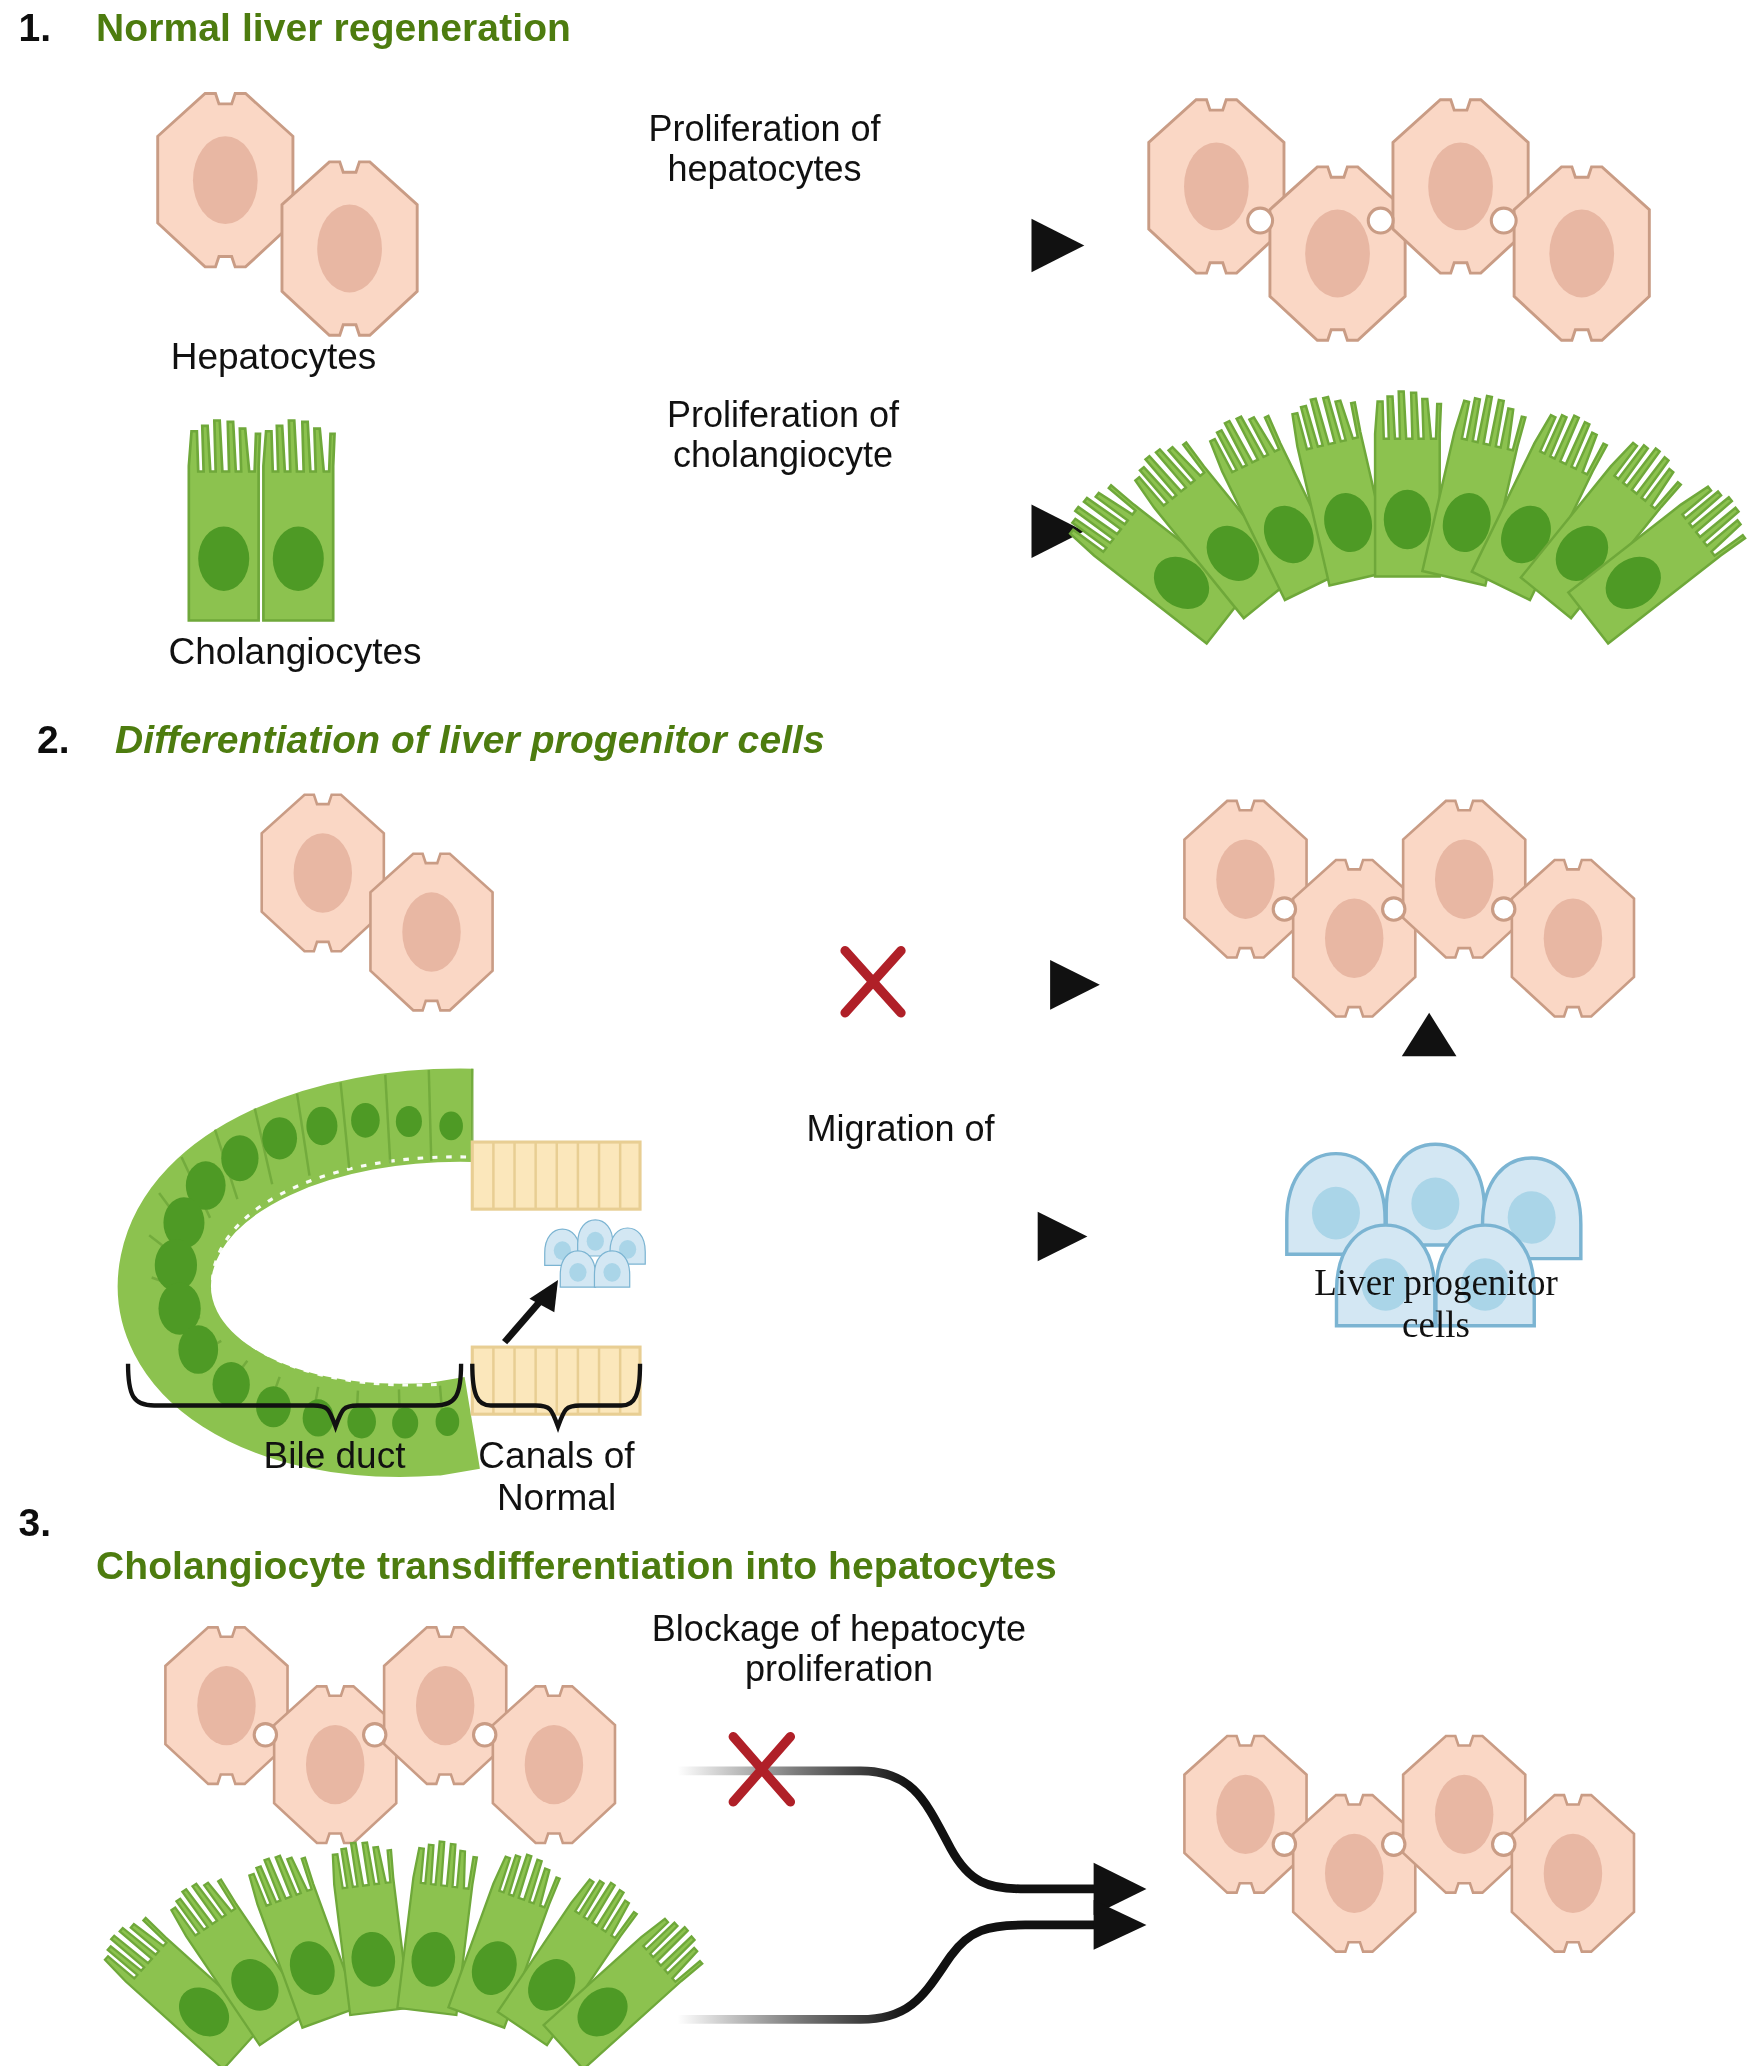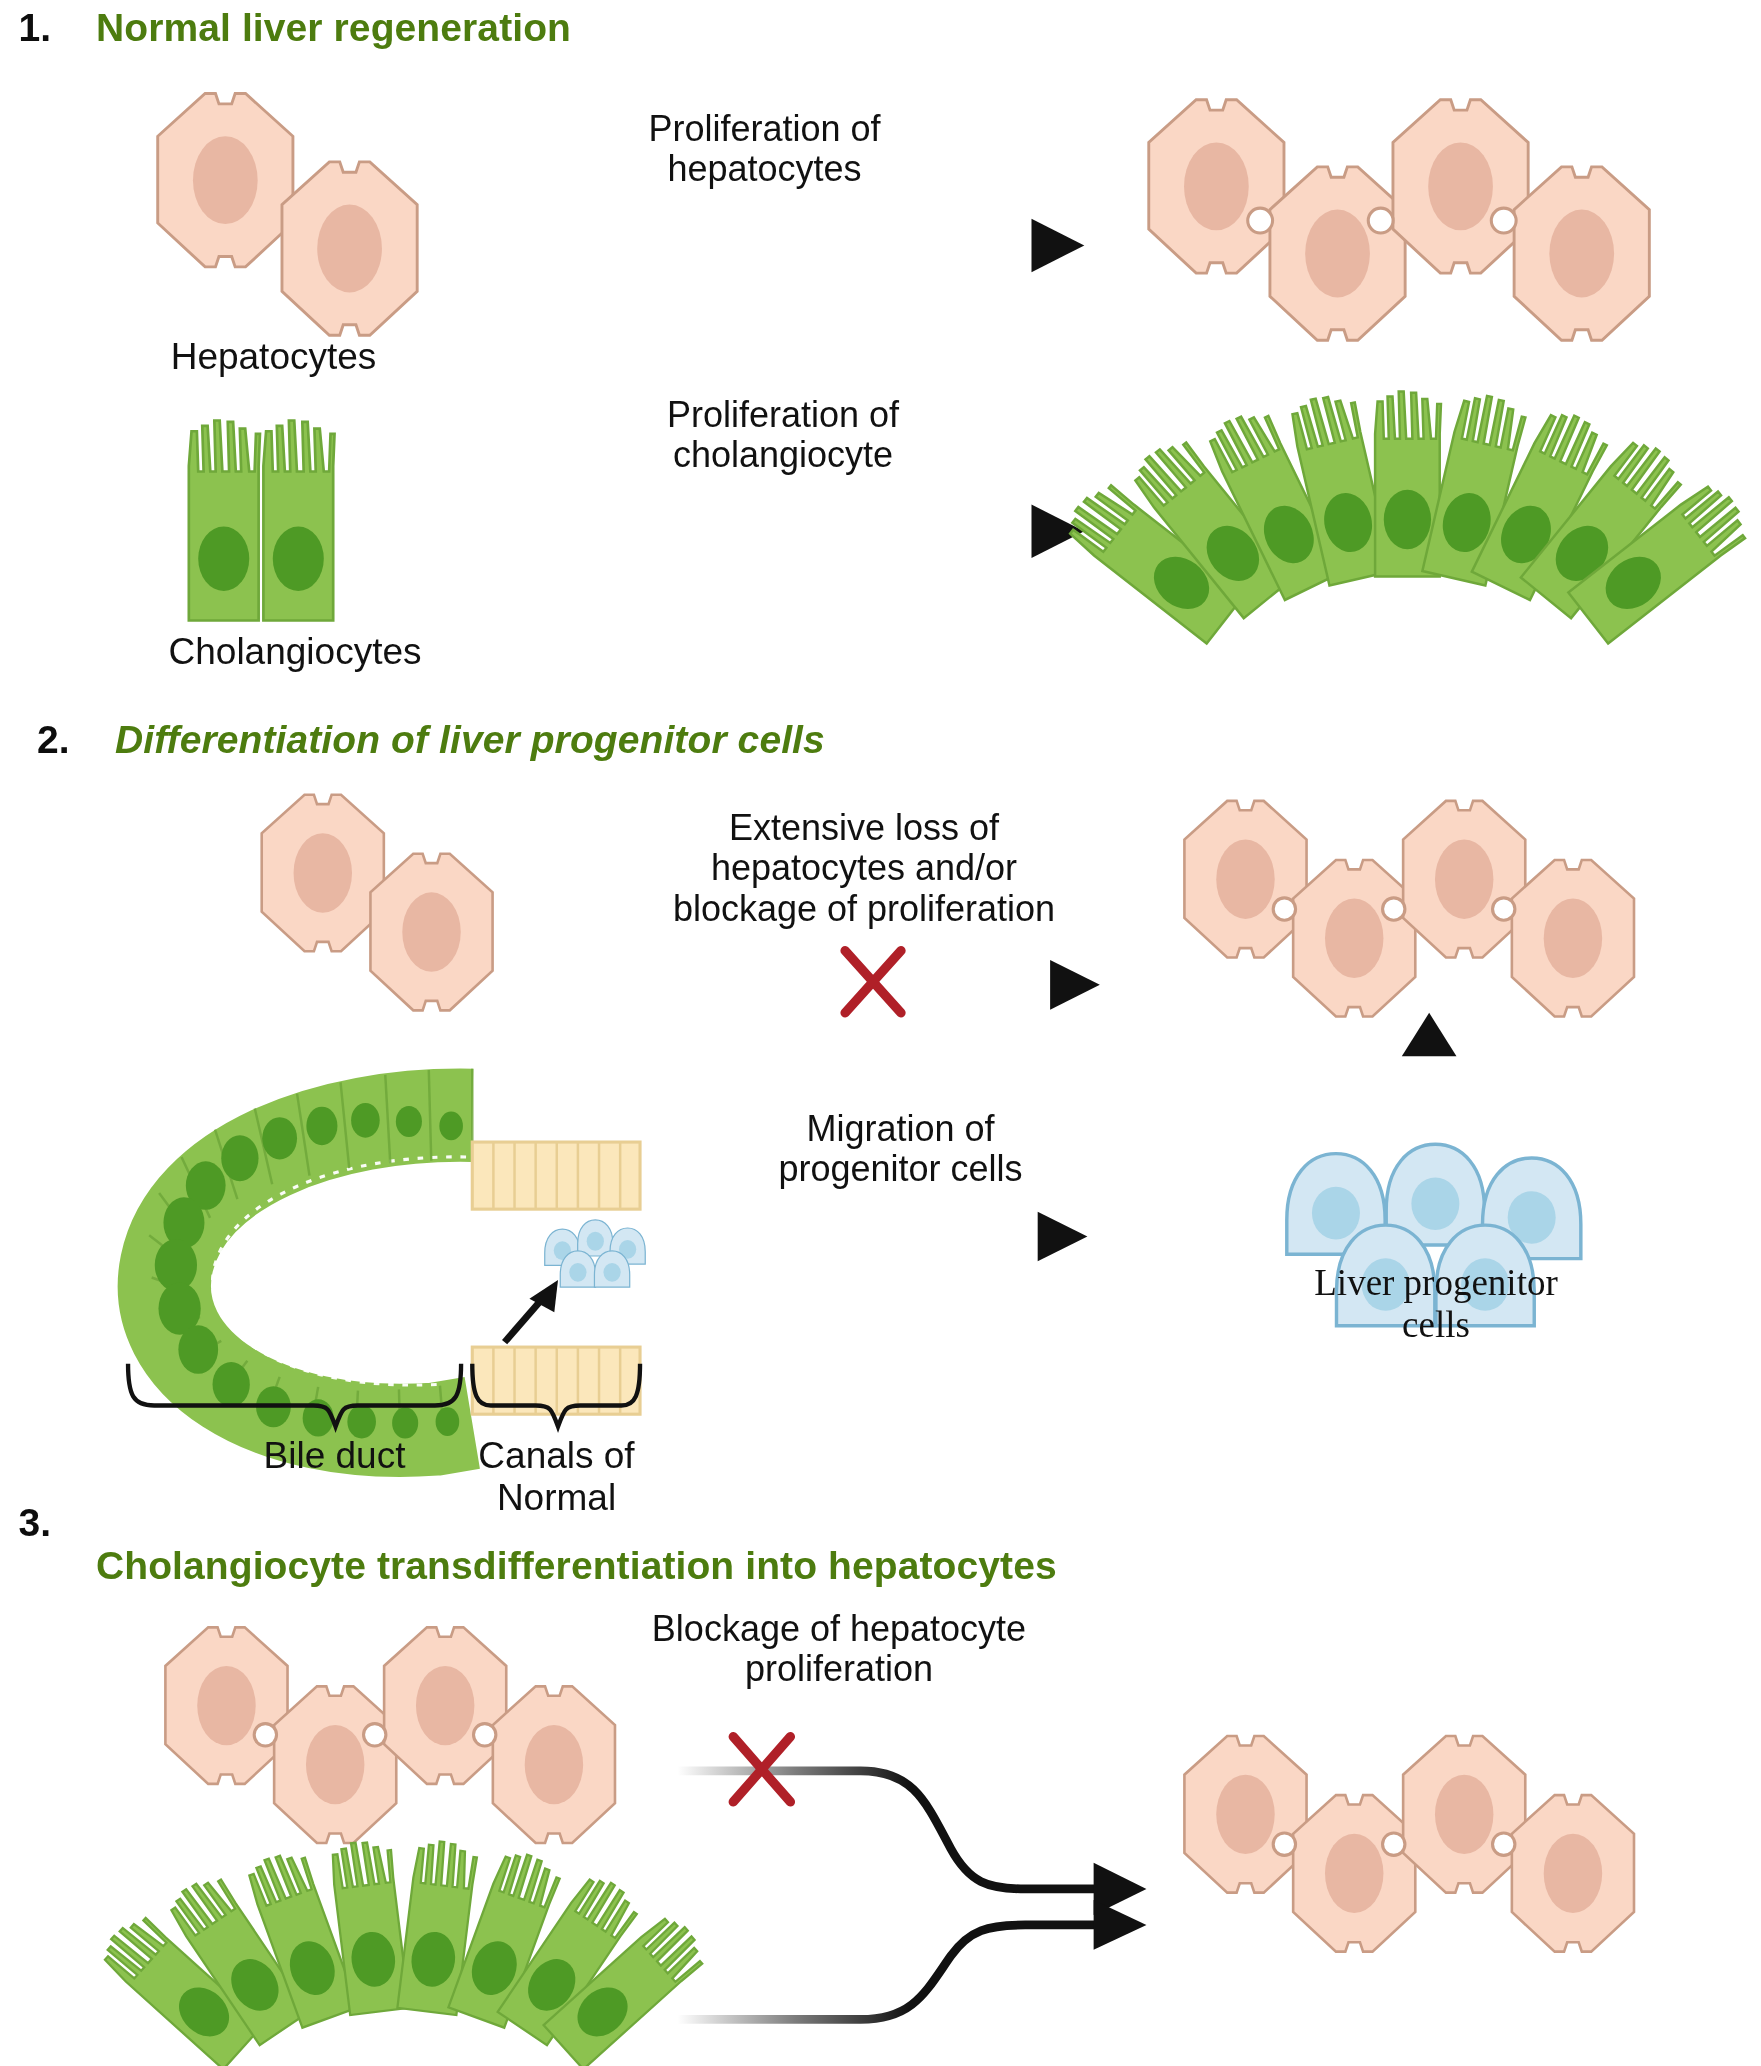--- a/index.html
+++ b/index.html
@@ -326,29 +326,23 @@
   </div>
 
   <div class="arrow-label" style="left:547px;top:395px;width:472px;">
     <div>Proliferation of</div>
     <div>cholangiocyte</div>
   </div>
 
   <div class="sec-num" style="left:37px;top:718px;">2.</div>
   <div class="sec-title" style="left:115px;top:718px;font-style:italic;">Differentiation of liver progenitor cells</div>
 
-  <div class="arrow-label" style="left:597px;top:808px;width:534px;">
-    <div>Extensive loss of</div>
-    <div>hepatocytes and/or</div>
-    <div>blockage of proliferation</div>
-  </div>
 
   <div class="arrow-label" style="left:708px;top:1109px;width:385px;">
     <div>Migration of</div>
-    <div>progenitor cells</div>
   </div>
 
   <div class="caption" style="left:179px;top:1435px;width:311px;">Bile duct</div>
   <div class="caption" style="left:475px;top:1435px;width:163px;">
     <div>Canals of</div>
     <div>Normal</div>
   </div>
 
   <div class="caption" style="left:1237px;top:1262px;width:398px;font-family:Liberation Serif, serif;">
     <div>Liver progenitor</div>

